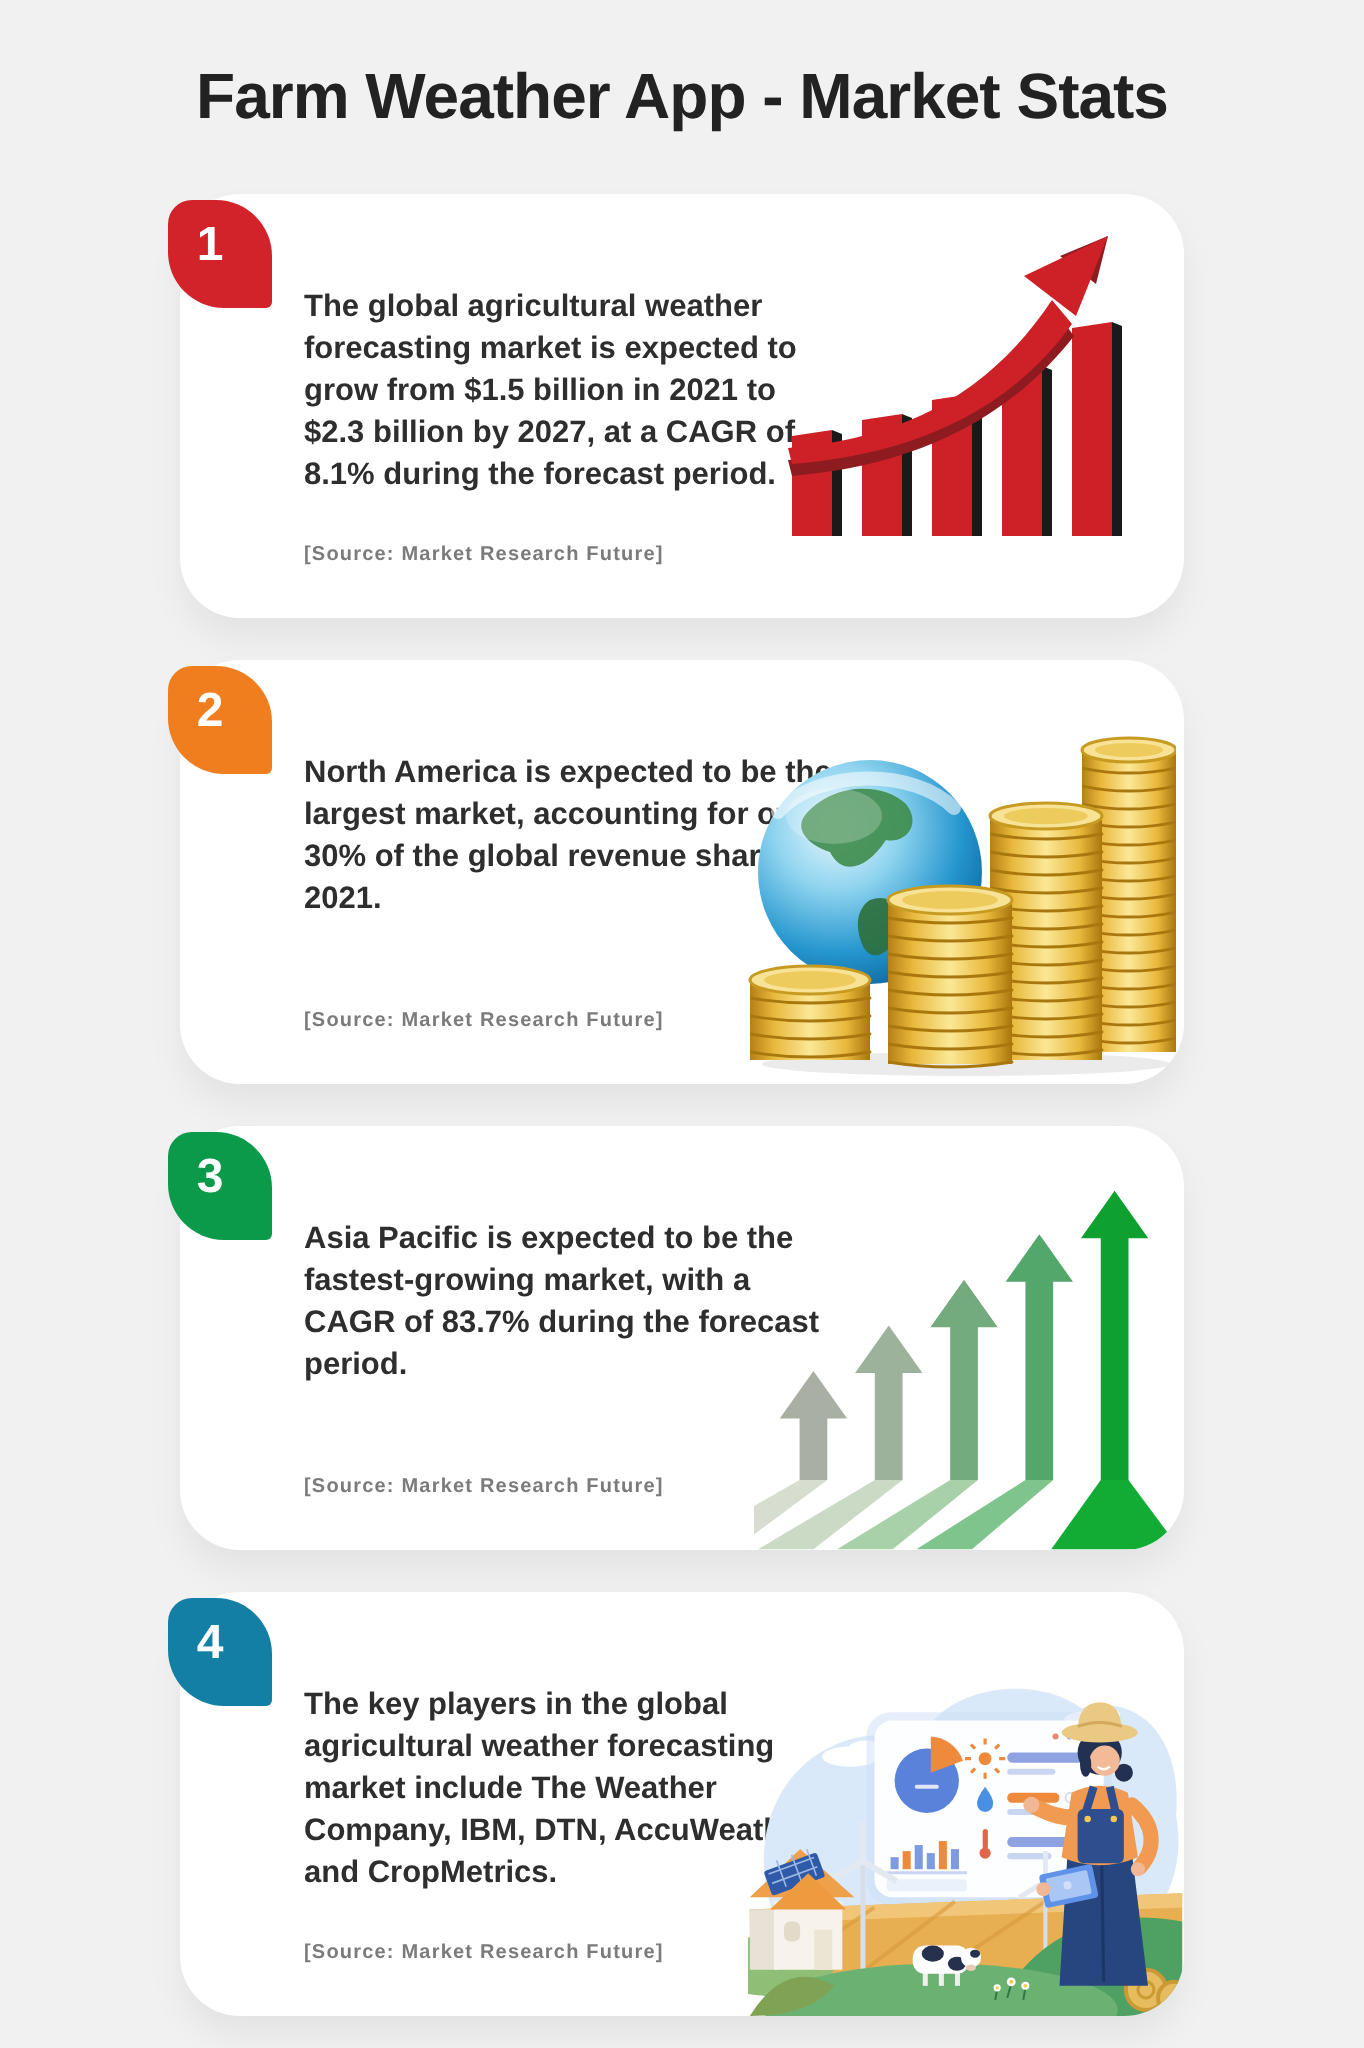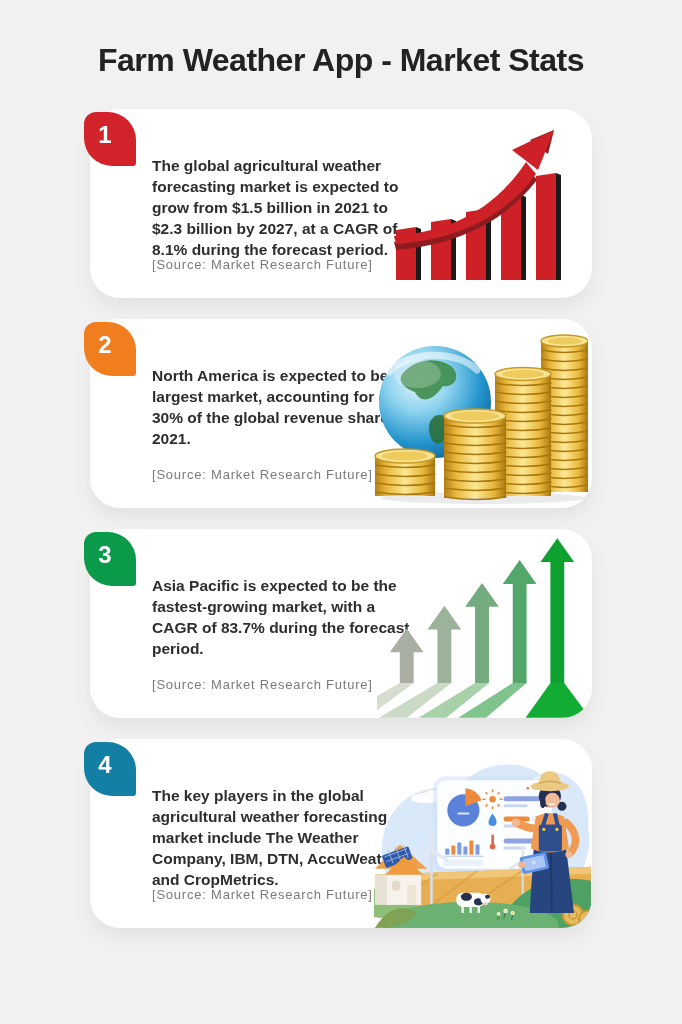--- a/index.html
+++ b/index.html
@@ -2,47 +2,47 @@
 <html><head>
 <meta charset="utf-8">
 <style>
   html,body{margin:0;padding:0;}
   body{
     width:682px;height:1024px;overflow:hidden;
     background:#F1F1F1;
     font-family:"Liberation Sans","DejaVu Sans",sans-serif;
   }
   .page-title{
-    margin:16px;padding:26px 0 0 0;
+    margin:4px;padding:26px 0 0 0;
     text-align:center;
     font-size:32px;font-weight:800;letter-spacing:-.5px;
     color:#222;
   }
   .cards{width:502px;margin:30px auto 0 auto;}
   .card-outer{position:relative;margin-bottom:21px;}
   .card{
-    position:relative;height:189px;background:#fff;border-radius:30px;
+    position:relative;height:212px;background:#fff;border-radius:30px;
     box-shadow:0 10px 18px rgba(0,0,0,.06);
     overflow:hidden;
   }
   .badge{
     position:absolute;left:-6px;top:3px;z-index:3;
     width:52px;height:54px;
     border-radius:12px 28px 3px 28px;
     display:flex;align-items:center;justify-content:center;
     padding:0 10px 8px 0;box-sizing:border-box;
     color:#fff;font-size:24px;font-weight:bold;
   }
   .card-text{
     position:absolute;left:62px;top:46px;width:268px;
     font-size:15.5px;line-height:1.36;font-weight:bold;color:#2E2E2E;
   }
   .card-source{
     position:absolute;left:62px;bottom:26px;
-    font-size:13px;font-weight:normal;letter-spacing:.06em;color:#7B7B7B;
+    font-size:10px;font-weight:bold;letter-spacing:.06em;color:#7B7B7B;
   }
   .illus{position:absolute;}
   .illus-1{top:16px;right:18px;width:180px;height:162px;}
   .illus-2{bottom:4px;right:4px;width:215px;height:180px;}
   .illus-3{bottom:0;right:2px;width:213px;height:184px;}
   .illus-4{bottom:0;right:0;width:218px;height:186px;}
   svg{display:block;width:100%;height:100%;}
 </style>
 </head>
 <body style="background-color: rgb(241, 241, 241);">

